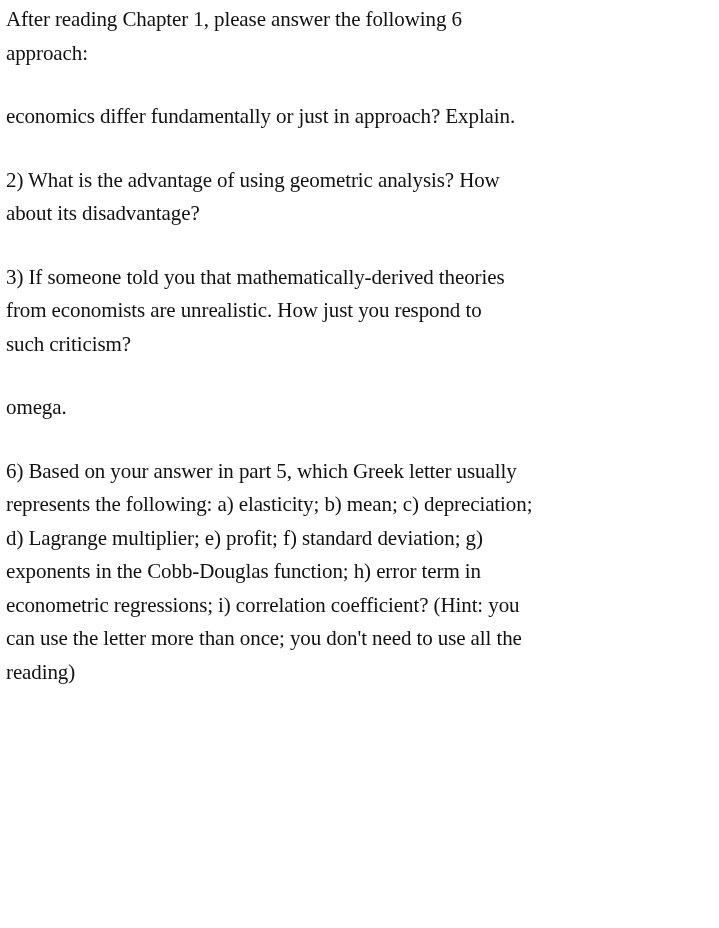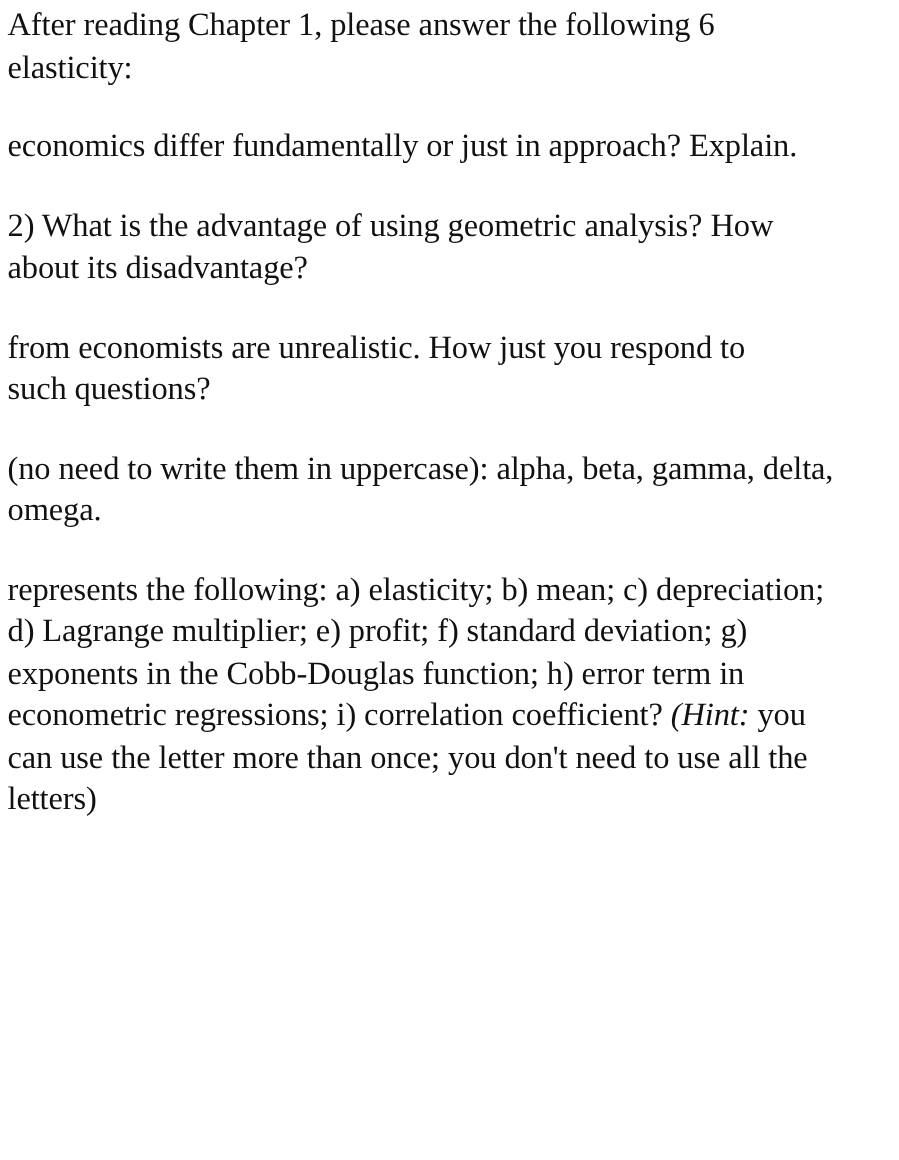--- a/index.html
+++ b/index.html
@@ -15,59 +15,60 @@
       color: #111111;
     }
     .doc {
       padding: 3px 0 0 6px;
     }
     .para {
       margin: 0 0 30px 0;
     }
     .line {
       display: block;
-      font-size: 26px;
+      font-size: 21px;
       line-height: 33.5px;
       white-space: nowrap;
       letter-spacing: -0.1px;
     }
-    .italic { font-style: italic; }
+    .italic { }
   </style>
 </head>
 <body>
 
 <div class="doc">
 
   <p class="para">
     <span class="line">After reading Chapter 1, please answer the following 6</span>
-    <span class="line">elasticity:</span>
+    <span class="line">approach:</span>
   </p>
 
   <p class="para">
     <span class="line">economics differ fundamentally or just in approach? Explain.</span>
   </p>
 
   <p class="para">
     <span class="line">2) What is the advantage of using geometric analysis? How</span>
     <span class="line">about its disadvantage?</span>
   </p>
 
   <p class="para">
+    <span class="line">3) If someone told you that mathematically-derived theories</span>
     <span class="line">from economists are unrealistic. How just you respond to</span>
-    <span class="line">such questions?</span>
+    <span class="line">such criticism?</span>
   </p>
 
 
   <p class="para">
-    <span class="line">(no need to write them in uppercase): alpha, beta, gamma, delta,</span>
     <span class="line">omega.</span>
   </p>
 
   <p class="para">
+    <span class="line">6) Based on your answer in part 5, which Greek letter usually</span>
     <span class="line">represents the following: a) elasticity; b) mean; c) depreciation;</span>
     <span class="line">d) Lagrange multiplier; e) profit; f) standard deviation; g)</span>
     <span class="line">exponents in the Cobb-Douglas function; h) error term in</span>
     <span class="line"><span>econometric regressions; i) correlation coefficient? </span><span class="italic">(Hint:</span><span> you</span></span>
     <span class="line">can use the letter more than once; you don't need to use all the</span>
-    <span class="line">letters)</span>
+    <span class="line">reading)</span>
   </p>
 
 </div>
 
 </body></html>

